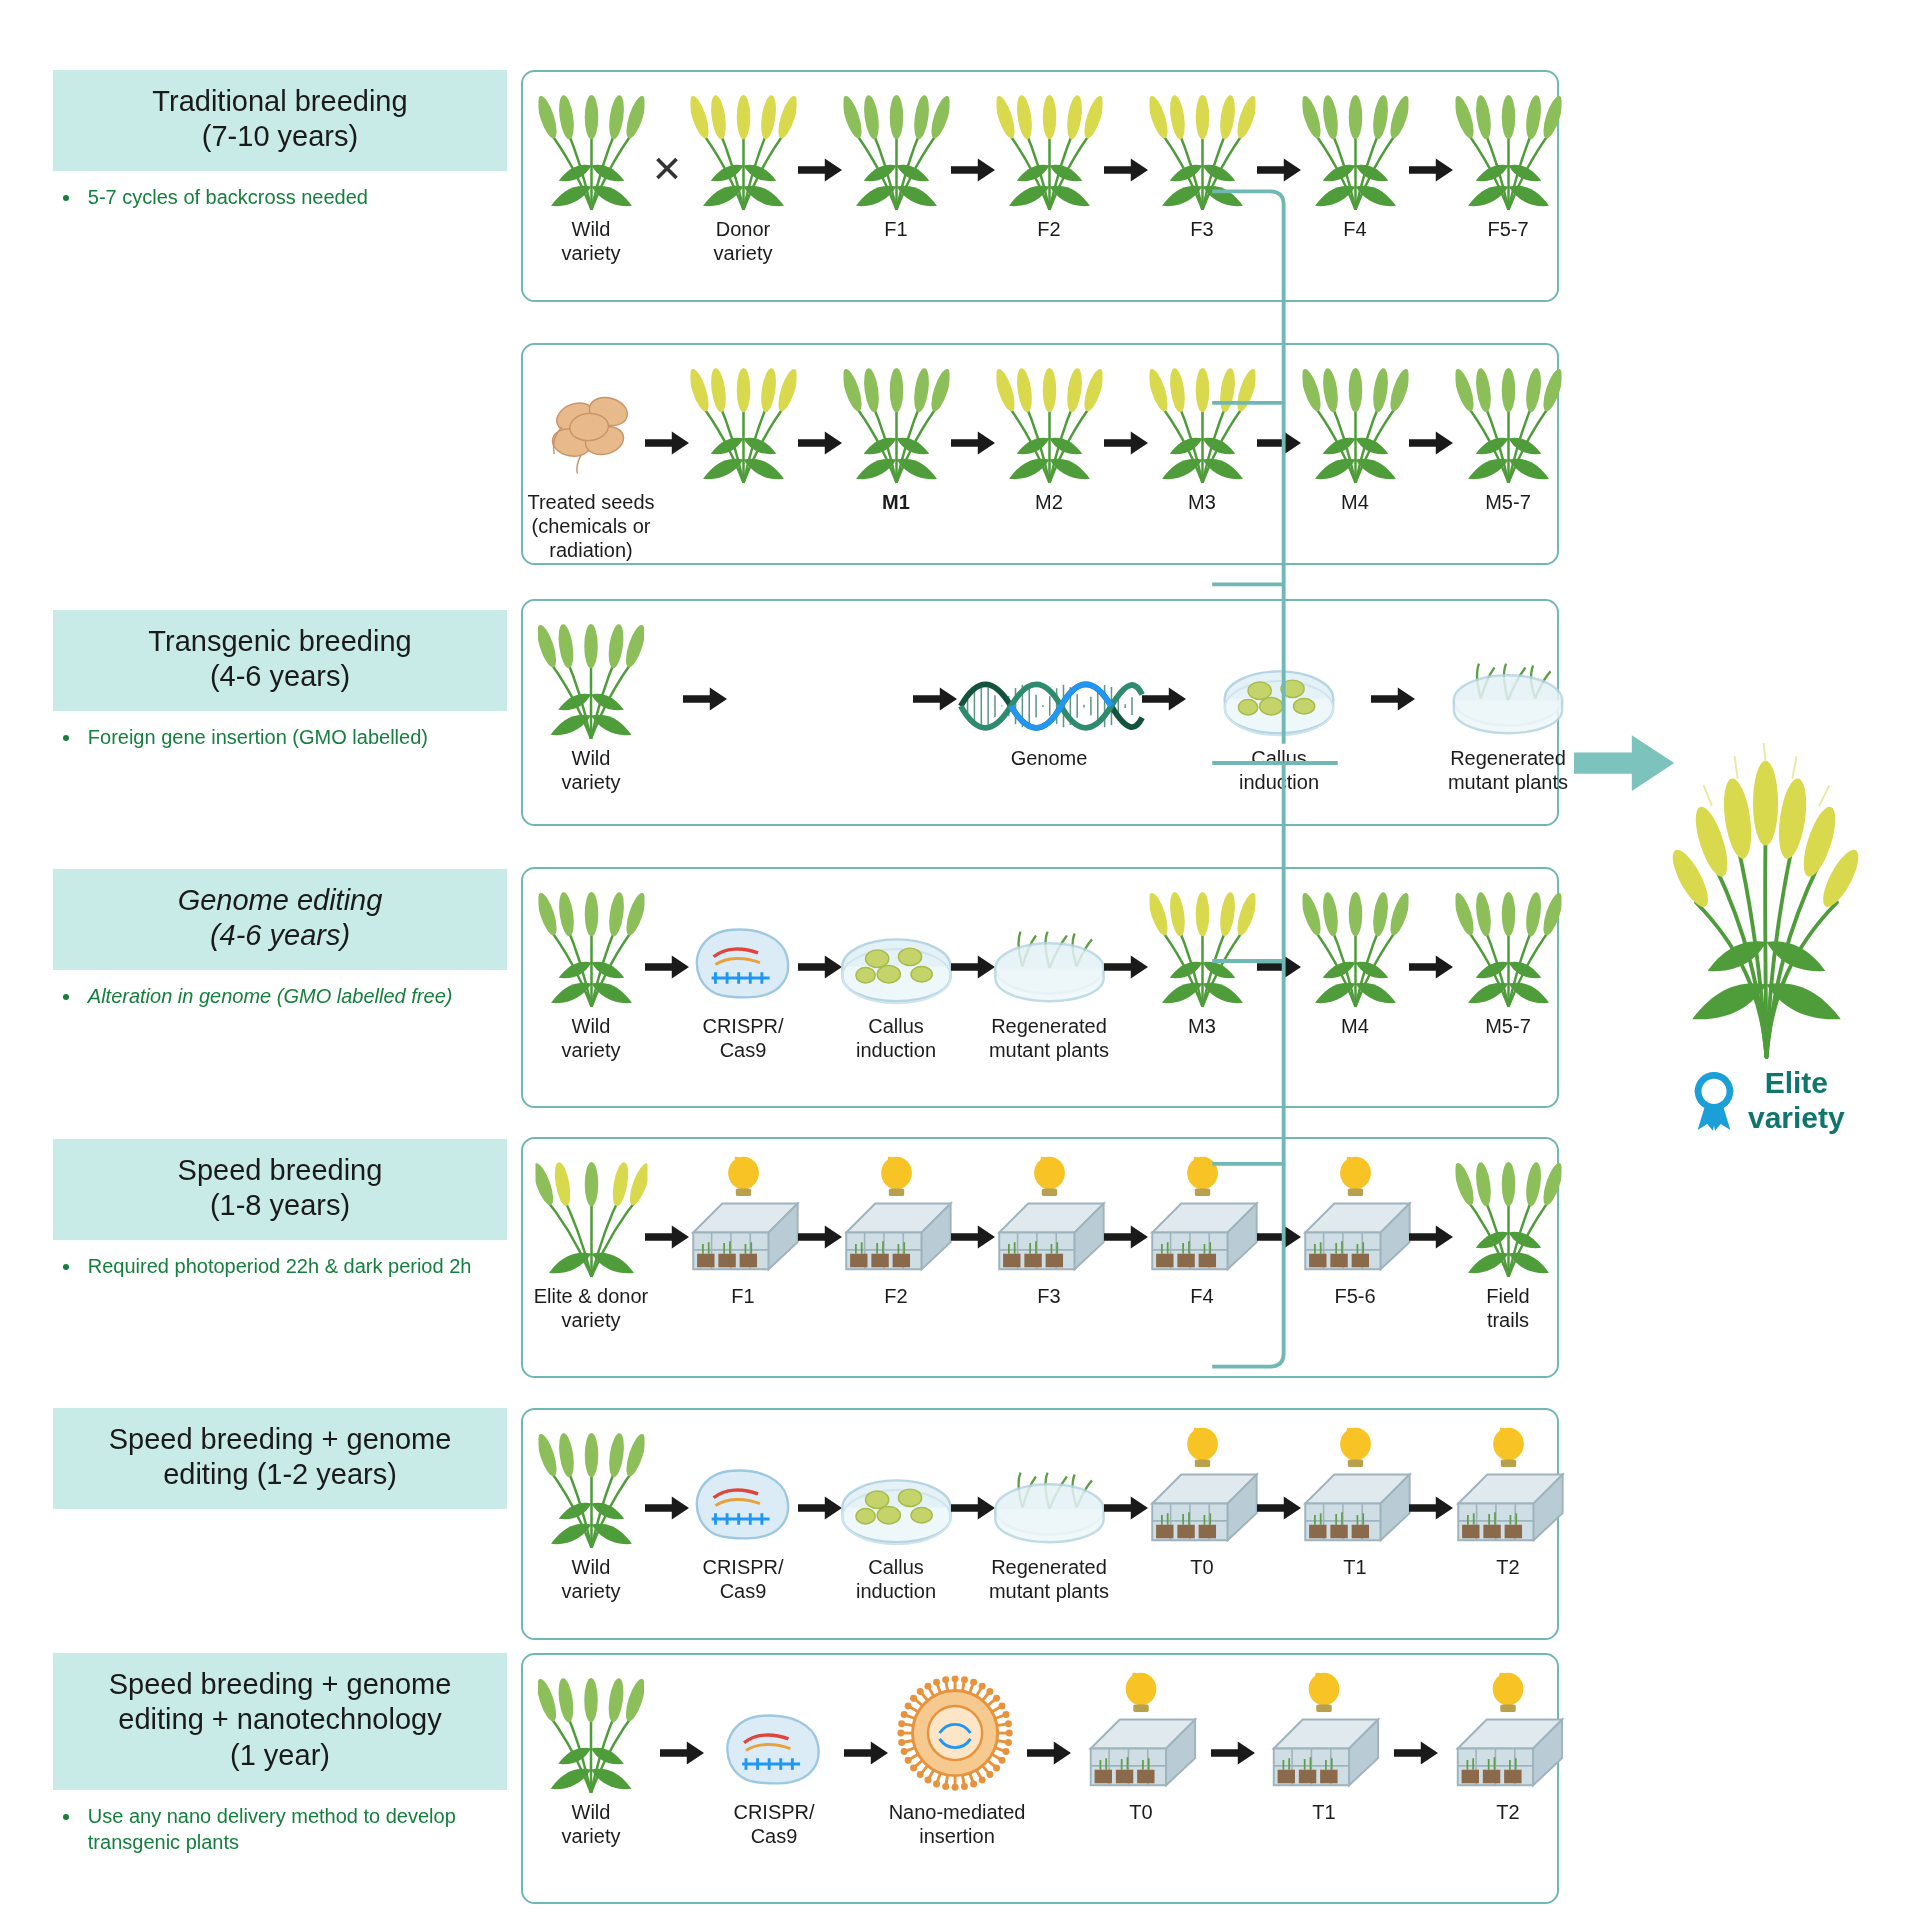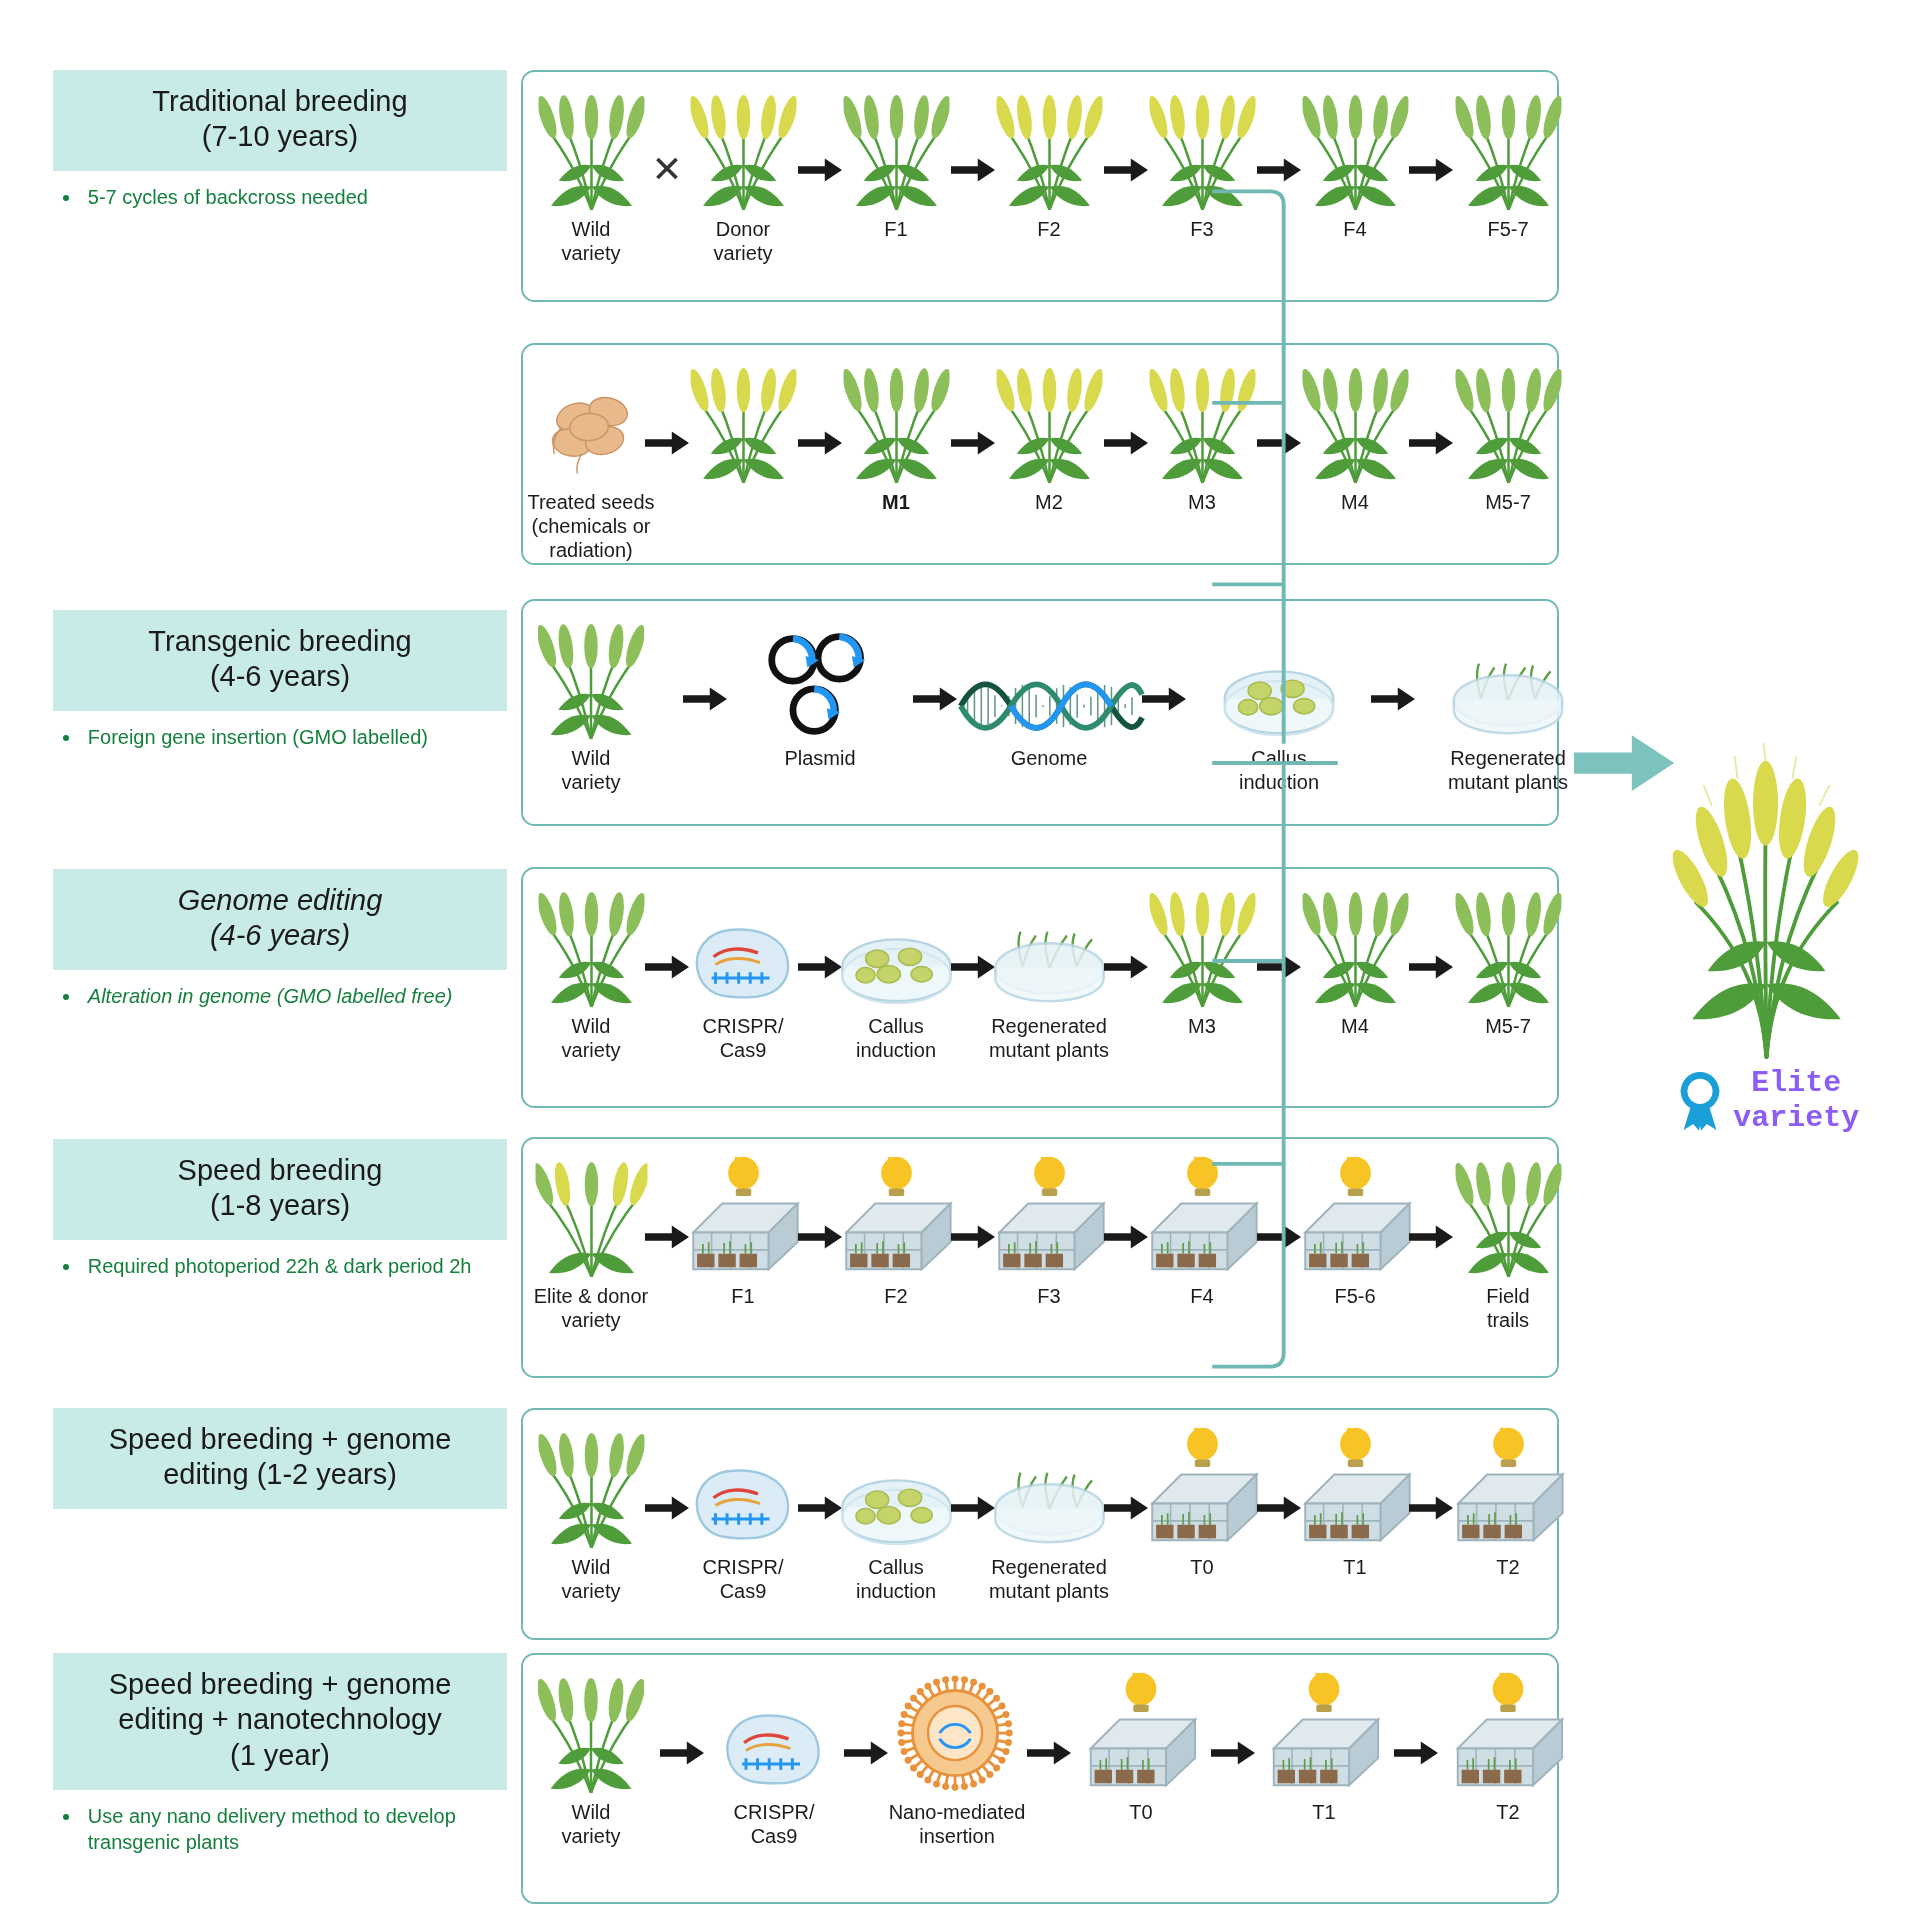--- a/index.html
+++ b/index.html
@@ -65,22 +65,22 @@
   .cross {
     position: absolute;
     transform: translate(-50%, -50%);
     font-size: 37px; color: #333; font-weight: 300;
   }
 
   
   .bracket { position: absolute; left: 1212px; top: 145px; }
   .elite-wrap { position: absolute; left: 1641px; top: 743px; width: 251px; text-align: center; }
   .elite-label {
-    color: #8b5cf6; font-weight: bold; font-size: 30px;
-    line-height: 1.15; white-space: pre-line; font-family: Liberation Mono, monospace;
+    color: #0f766e; font-weight: bold; font-size: 30px;
+    line-height: 1.15; white-space: pre-line;
   }
   .elite-badge-row { display: flex; align-items: center; justify-content: center; gap: 7.7px; }
 </style>
 </head>
 <body>
 
 <div id="root">
   <div class="left-col" id="left-col">
       <div class="method-block" style="top: 70px;">
         <div class="method-head">Traditional breeding
@@ -502,40 +502,20 @@
               <ellipse cx="9" cy="32" rx="7" ry="23" transform="rotate(-18 9 32)" fill="#8cbf5a"></ellipse>
               <ellipse cx="101" cy="32" rx="7" ry="23" transform="rotate(18 101 32)" fill="#8cbf5a"></ellipse>
             </svg>
           </div>
           <div class="step-label">Wild
 variety</div>
         </div>
         <div class="arrow" style="left: 182px; top: 98px;"><svg width="44" height="25" viewBox="0 0 46 26">
             <path d="M0 9 H28 V1 L46 13 L28 25 V17 H0 Z" fill="#1a1a1a"></path>
           </svg></div>
-        <div class="step" style="left: 297px; top: 13.5px; width: 218px;">
-          <div class="step-art">
-            <svg width="112" height="112" viewBox="0 0 116 116">
-              <g fill="none" stroke-width="7">
-        <circle cx="30" cy="32" r="22" stroke="#111"></circle>
-        <circle cx="78" cy="30" r="22" stroke="#111"></circle>
-        <circle cx="52" cy="84" r="22" stroke="#111"></circle>
-        <path d="M30 10 A22 22 0 0 1 50 32" stroke="#2196f3"></path>
-        <path d="M78 8 A22 22 0 0 1 98 32" stroke="#2196f3"></path>
-        <path d="M52 62 A22 22 0 0 1 72 86" stroke="#2196f3"></path>
-              </g>
-        <g fill="#2196f3">
-        <path d="M43 28 L57 32 L45 40Z"></path>
-                <path d="M91 28 L105 32 L93 40Z"></path>
-                <path d="M65 82 L79 86 L67 94Z"></path>
-              </g>
-            </svg>
-          </div>
-          <div class="step-label">Plasmid</div>
-        </div>
         <div class="arrow" style="left: 412px; top: 98px;"><svg width="44" height="25" viewBox="0 0 46 26">
             <path d="M0 9 H28 V1 L46 13 L28 25 V17 H0 Z" fill="#1a1a1a"></path>
           </svg></div>
         <div class="step" style="left: 526px; top: 13.5px; width: 218px;">
           <div class="step-art">
             <svg width="193" height="66" viewBox="0 0 200 68">
               <line x1="8" y1="32" x2="8" y2="32" stroke="#1f6b52" stroke-width="1.6" opacity=".7"></line>
               <line x1="15.1" y1="21.06863696743779" x2="15.1" y2="42.93136303256221" stroke="#1f6b52" stroke-width="1.6" opacity=".7"></line>
               <line x1="22.2" y1="13.027107000646556" x2="22.2" y2="50.97289299935345" stroke="#1f6b52" stroke-width="1.6" opacity=".7"></line>
               <line x1="29.299999999999997" y1="10.001282154940743" x2="29.299999999999997" y2="53.99871784505926" stroke="#1f6b52" stroke-width="1.6" opacity=".7"></line>

